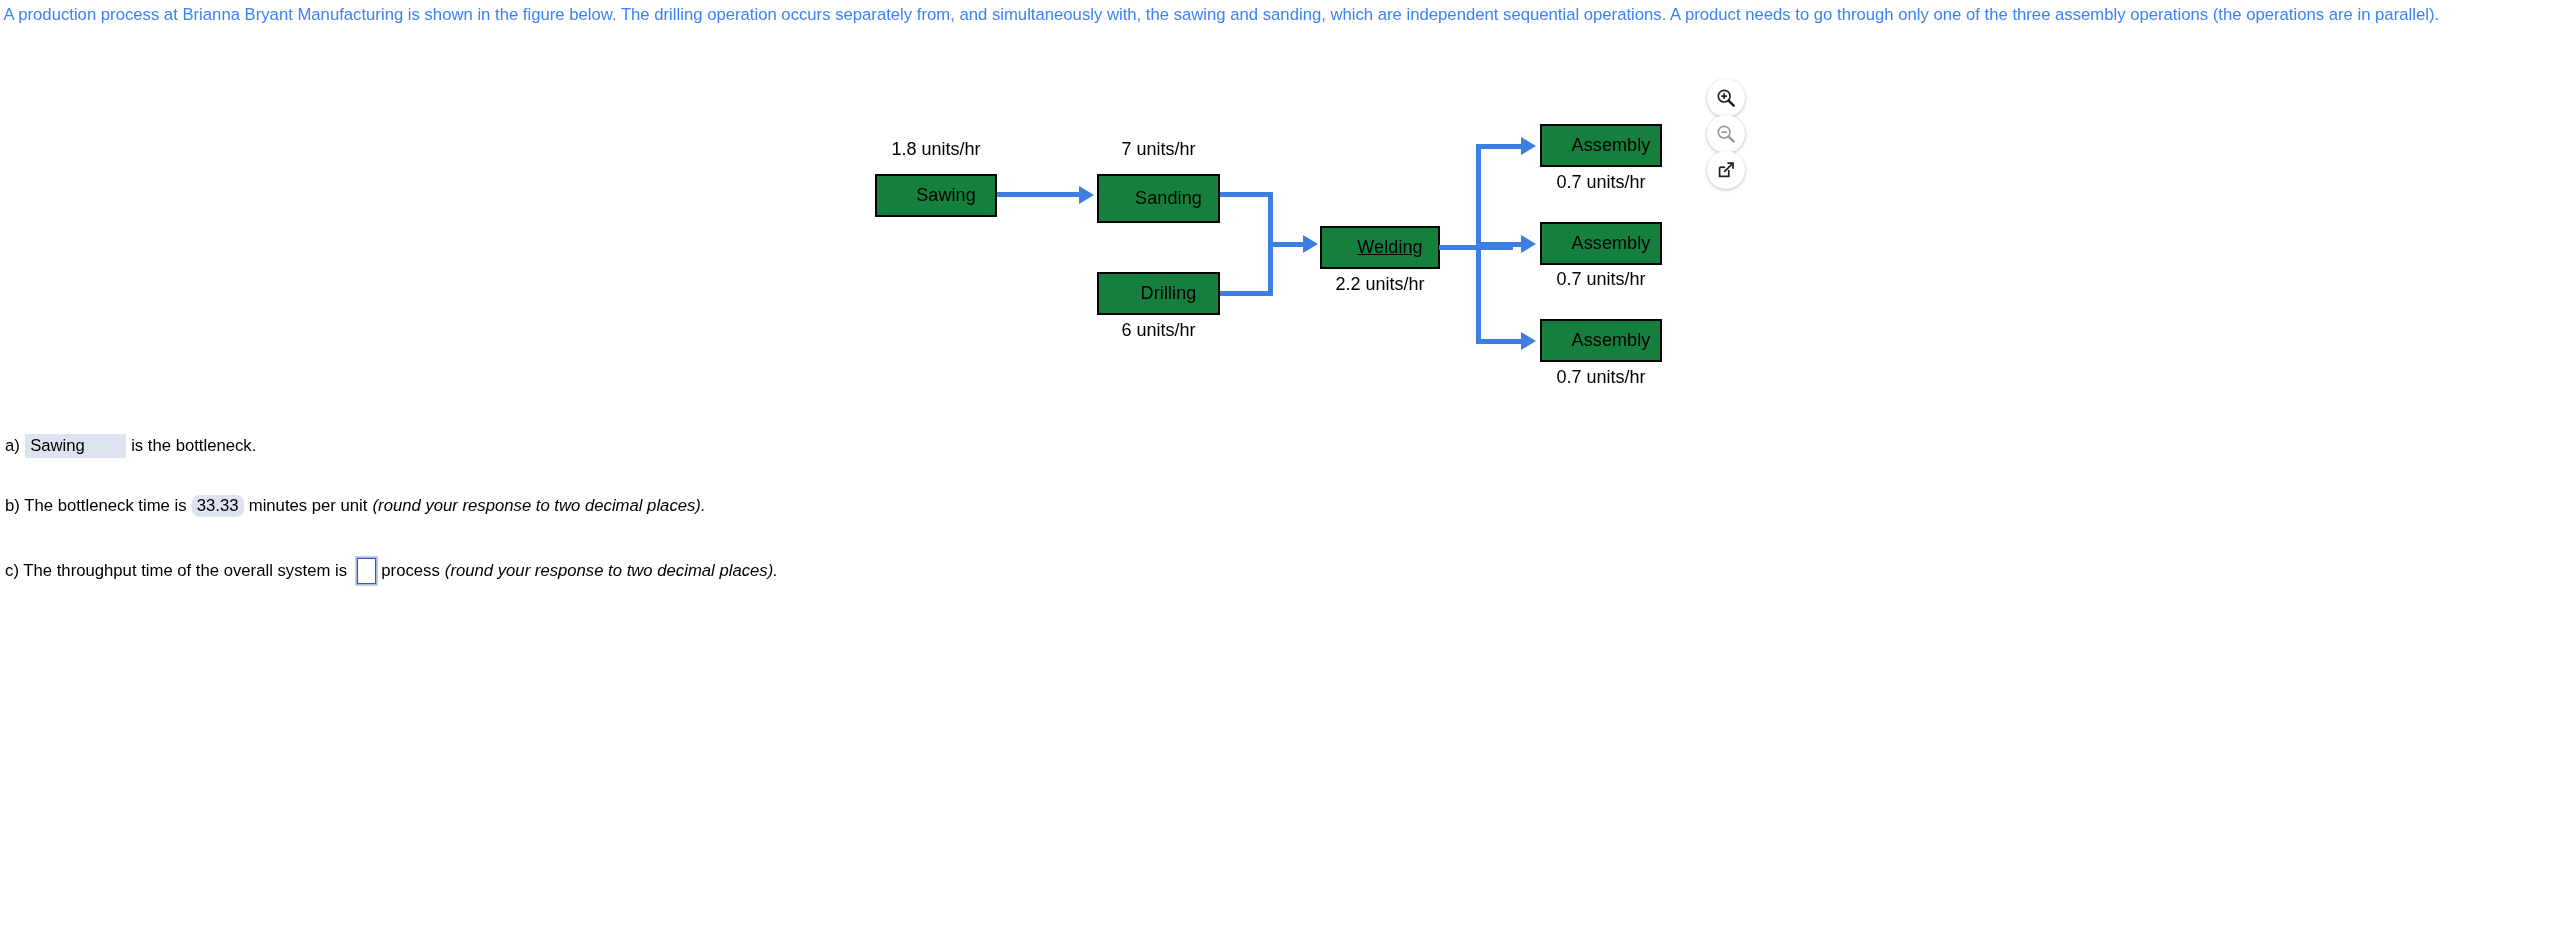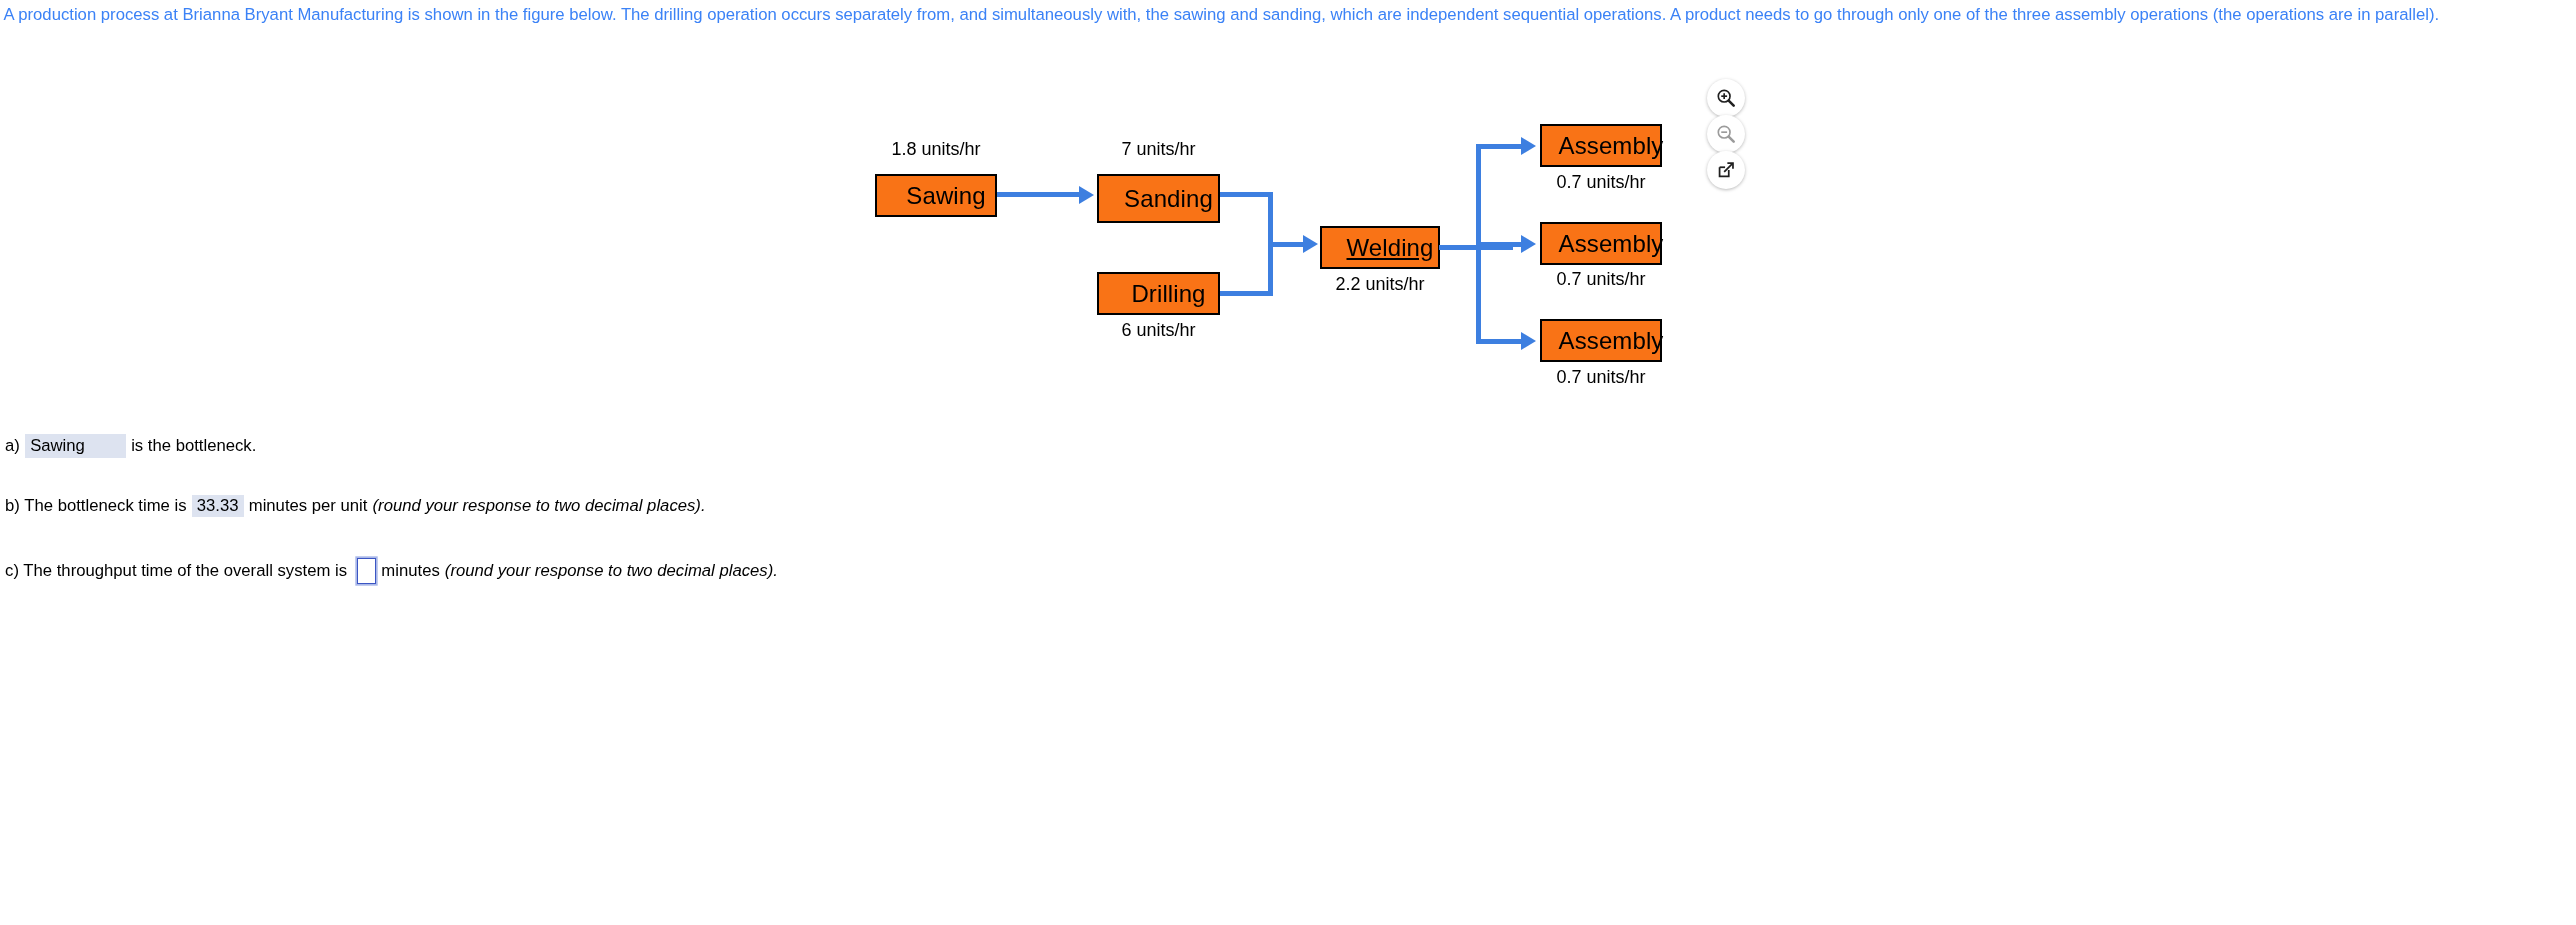--- a/index.html
+++ b/index.html
@@ -34,26 +34,26 @@
     top: 0;
     width: 2576px;
     height: 428px;
     pointer-events: none;
   }
   .figure > * { pointer-events: auto; }
 
   .pbox {
     position: absolute;
     border: 2.1px solid #000000;
-    background: #f97316;
+    background: #15803d;
     box-sizing: border-box;
     display: flex;
     align-items: center;
     justify-content: center;
-    font-size: 24px;
+    font-size: 18px;
     color: #000;
     letter-spacing: 0.1px;
     padding-left: 20px;
   }
   .rate {
     position: absolute;
     font-size: 18px;
     color: #000;
     white-space: nowrap;
     text-align: center;
@@ -102,21 +102,21 @@
   .filled {
     background: #dde3f0;
     display: inline-flex;
     align-items: center;
     box-sizing: border-box;
     font-size: 16.7px;
     color: #000;
     padding: 1.7px 5.1px;
   }
   .filled.wide { min-width: 101px; height: 24px; }
-  .filled.num  { min-width: 48px;  height: 22px; justify-content: center; }
+  .filled.num  { min-width: 48px;  height: 22px; justify-content: center; border-radius: 8px; }
   .emptybox {
     display: inline-block;
     width: 19px;
     height: 26px;
     background: #ffffff;
     border: 1.7px solid #3b55c4;
     box-sizing: border-box;
     box-shadow: 0 0 0 1.7px #aab8e8;
     margin: 0 5.1px;
     vertical-align: middle;
@@ -215,17 +215,17 @@
   <span class="filled num">33.33</span>
   <span class="sp"></span>
   <span>minutes per unit</span>
   <span class="sp"></span>
   <span class="ital">(round your response to two decimal places).</span>
 </div>
 
 <div class="ansline" style="left:5.1px; top:558px;text-align:center;">
   <span class="lbl">c) The throughput time of the overall system is</span>
   <span class="emptybox"></span>
-  <span>minutes</span>
+  <span>process</span>
   <span class="sp"></span>
   <span class="ital">(round your response to two decimal places).</span>
 </div>
 
 
 </body></html>

